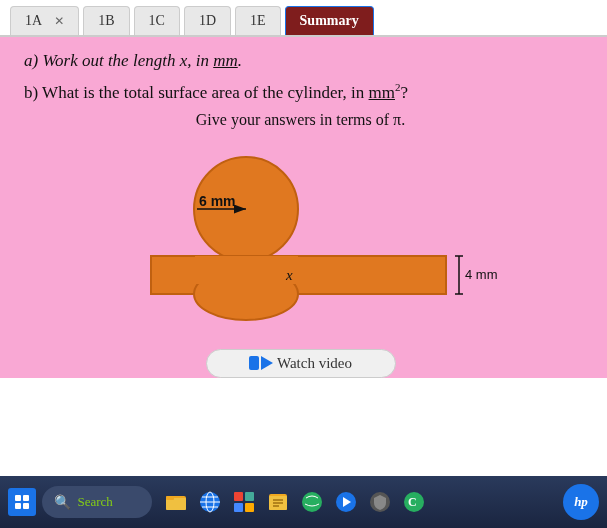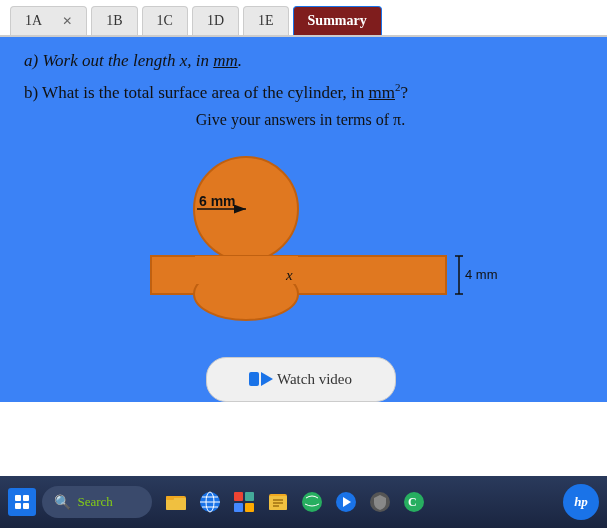--- a/index.html
+++ b/index.html
@@ -30,34 +30,34 @@
       cursor: pointer;
       border-radius: 4px 4px 0 0;
       background: #e8e8e8;
       border: 1px solid #ccc;
       border-bottom: none;
     }
 
     .tab.crossed {
       display: flex;
       align-items: center;
-      gap: 20px;
+      gap: 12px;
     }
 
     .tab.summary {
       background: #7f1d1d;
       color: #fff;
       border-color: #1a73e8;
       font-weight: bold;
     }
 
     
     .content {
       padding: 14px 30px 0 24px;
-      background: #3b82f6;
+      background: #f9a8d4;
     }
 
     .question-a {
       font-size: 17px;
       color: #111;
       margin-bottom: 10px;
       font-style: italic;
     }
 
     .question-b {
@@ -87,23 +87,23 @@
     .diagram-svg {
       width: 100%;
       height: 100%;
     }
 
     
     .watch-video-btn {
       display: flex;
       align-items: center;
       justify-content: center;
-      margin: 16px auto 0 auto;
+      margin: 8px auto 0 auto;
       width: 190px;
-      height: 45px;
+      height: 29px;
       background: #f0f0f0;
       border: 1px solid #ccc;
       border-radius: 20px;
       font-size: 15px;
       color: #333;
       cursor: pointer;
       gap: 4px;
     }
 
     .video-icon {

